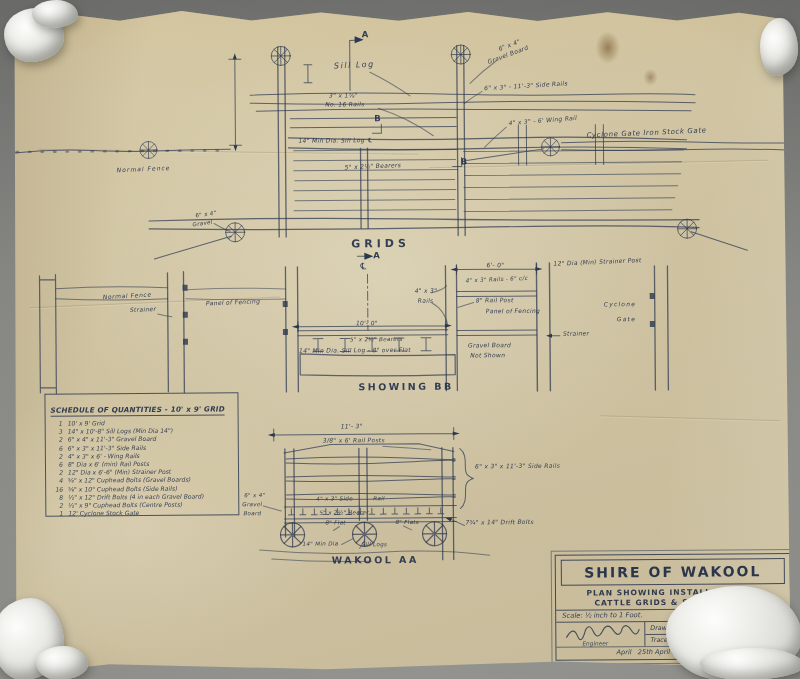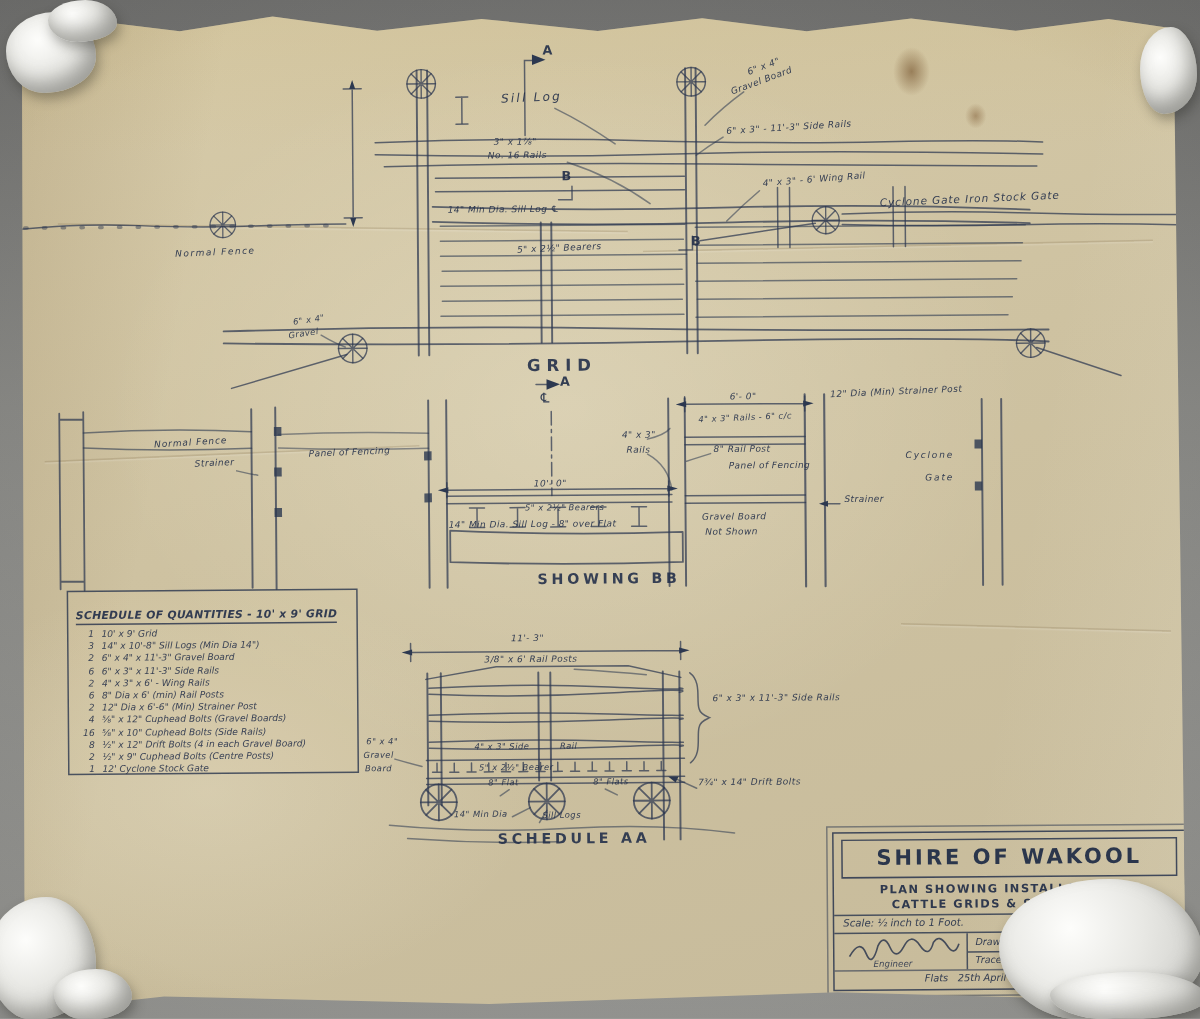--- a/index.html
+++ b/index.html
@@ -234,21 +234,21 @@
   <span class="lbl t6" style="left:486px;top:86px;transform:rotate(-3deg)">6" x 3" - 11'-3" Side Rails</span>
   <span class="lbl t6" style="left:510px;top:121px;transform:rotate(-4deg)">4" x 3" - 6' Wing Rail</span>
   <span class="lbl t7" style="left:588px;top:133px;letter-spacing:.6px;transform:rotate(-2deg)">Cyclone Gate Iron Stock Gate</span>
   <span class="lbl t6" style="left:118px;top:165px;letter-spacing:1px;transform:rotate(-2deg)">Normal Fence</span>
   <span class="lbl t6" style="left:300px;top:137px">14" Min Dia. Sill Log ℄</span>
   <span class="lbl t6" style="left:346px;top:164px;transform:rotate(-2deg)">5" x 2½" Bearers</span>
   <span class="lbl mk" style="left:376px;top:113px">B</span>
   <span class="lbl mk" style="left:462px;top:157px">B</span>
   <span class="lbl t55" style="left:196px;top:211px;transform:rotate(-8deg)">6" x 4"</span>
   <span class="lbl t55" style="left:193px;top:220px;transform:rotate(-8deg)">Gravel</span>
-  <span class="lbl big" style="left:352px;top:238px">GRID</span>
+  <span class="lbl big" style="left:352px;top:238px">GRIDS</span>
   <span class="lbl mk" style="left:374px;top:250px">A</span>
   <span class="lbl cl" style="left:361px;top:261px">℄</span>
 
   <span class="lbl t6" style="left:103px;top:292px;letter-spacing:.6px;transform:rotate(-3deg)">Normal Fence</span>
   <span class="lbl t6" style="left:130px;top:305px;transform:rotate(-2deg)">Strainer</span>
   <span class="lbl t6" style="left:206px;top:299px;transform:rotate(-2deg)">Panel of Fencing</span>
   <span class="lbl t6" style="left:356px;top:320px">10'- 0"</span>
   <span class="lbl t55" style="left:350px;top:336px">5" x 2½" Bearers</span>
   <span class="lbl t6" style="left:299px;top:347px">14" Min Dia. Sill Log - 8" over Flat</span>
   <span class="lbl t6" style="left:415px;top:288px">4" x 3"</span>
@@ -272,21 +272,21 @@
   <span class="lbl t55" style="left:372px;top:495px">Rail</span>
   <span class="lbl t55" style="left:318px;top:509px">5" x 2½" Bearer</span>
   <span class="lbl t55" style="left:324px;top:519px">8" Flat</span>
   <span class="lbl t55" style="left:394px;top:519px">8" Flats</span>
   <span class="lbl t55" style="left:301px;top:540px">14" Min Dia</span>
   <span class="lbl t55" style="left:360px;top:541px">Sill Logs</span>
   <span class="lbl t6" style="left:464px;top:520px">7¾" x 14" Drift Bolts</span>
   <span class="lbl t55" style="left:243px;top:491px">6" x 4"</span>
   <span class="lbl t55" style="left:241px;top:500px">Gravel</span>
   <span class="lbl t55" style="left:242px;top:509px">Board</span>
-  <span class="lbl ttl" style="left:330px;top:555px">SCHEDULE AA</span>
+  <span class="lbl ttl" style="left:330px;top:555px">WAKOOL AA</span>
 
   <div class="sched">
     <span class="sched-title">SCHEDULE OF QUANTITIES - 10' x 9' GRID</span>
     <div class="srow">
           <span class="sqty">1</span>
           <span>10' x 9' Grid</span>
         </div>
     <div class="srow">
           <span class="sqty">3</span>
           <span>14" x 10'-8" Sill Logs (Min Dia 14")</span>
@@ -352,21 +352,21 @@
               <span class="k">Drawn</span>
               <span>N.D.L.</span>
             </div>
         <div>
               <span class="k">Traced</span>
               <span>N.D.L.</span>
             </div>
       </div>
     </div>
     <div class="tb-date">
-      <span>Flats</span>&nbsp;&nbsp;
+      <span>April</span>&nbsp;&nbsp;
       <span>25th April 1960</span>
     </div>
   </div>
   <div class="hline" style="left:546px;top:668px;width:244px"></div>
 
  </div>
 </div>
 
 <div class="tissue" style="left:4px;top:8px;width:60px;height:54px"></div>
 <div class="tissue" style="left:32px;top:0px;width:46px;height:28px"></div>

